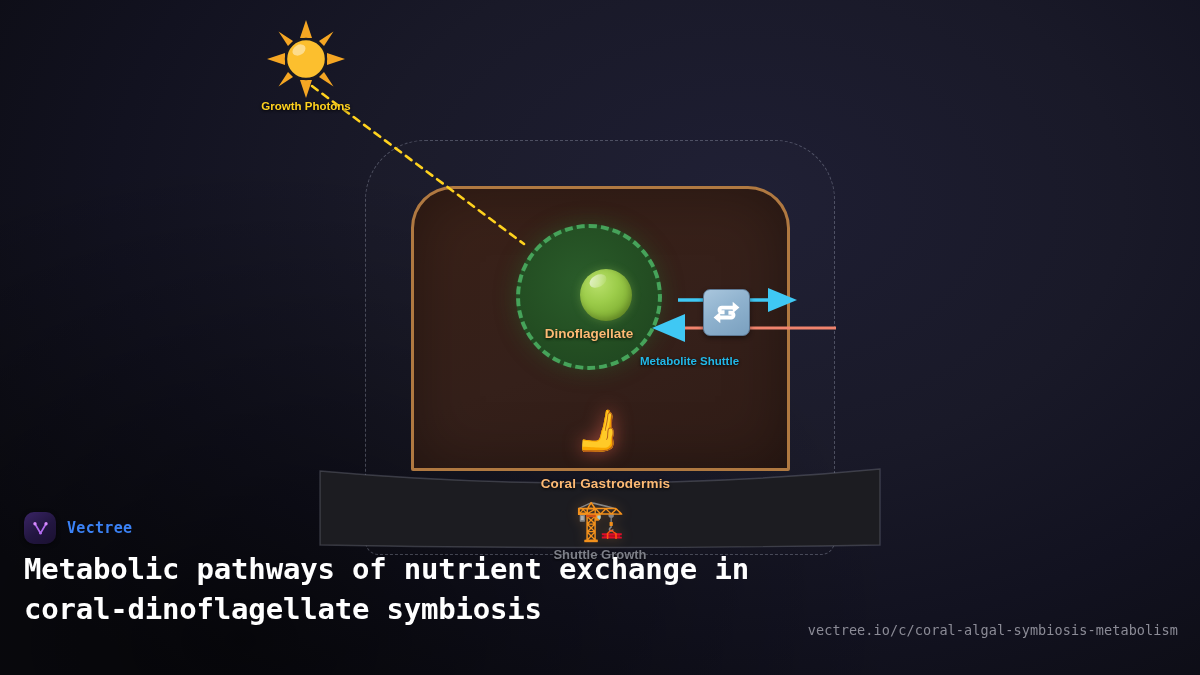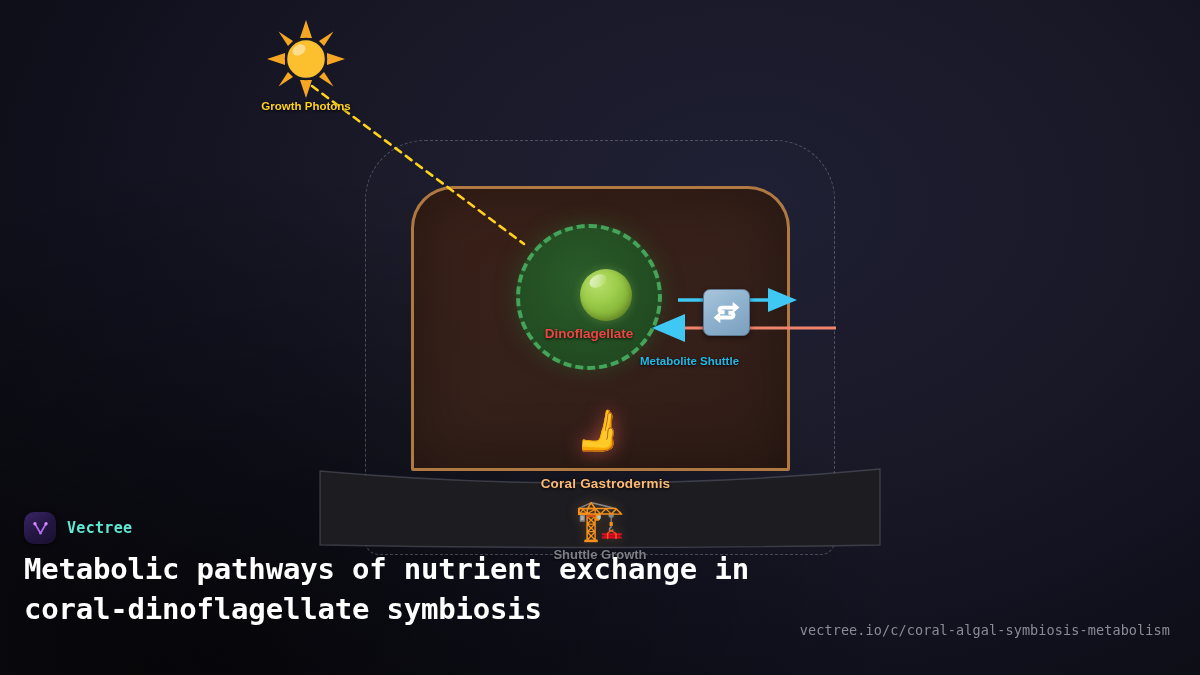--- a/index.html
+++ b/index.html
@@ -85,21 +85,21 @@
     box-shadow:0 0 10px rgba(160,210,90,.30), inset -2px -3px 6px rgba(0,0,0,.22);
   }
   .dino-core::after{
     content:""; position:absolute; left:9px; top:6px; width:18px; height:12px;
     border-radius:50%;
     background:linear-gradient(140deg, rgba(255,255,255,.72), rgba(255,255,255,0));
     transform:rotate(-28deg);
   }
   .dino-label{
     position:absolute; left:516px; top:326px; width:146px; text-align:center;
-    font-size:13.5px; font-weight:700; color:#ef4444;
+    font-size:13.5px; font-weight:700; color:#fdba74;
     text-shadow:0 1px 3px rgba(0,0,0,.85);
   }
 
   
   .coral-emoji{
     position:absolute; left:411px; top:410px; width:379px; text-align:center;
     font-size:42px; line-height:1;
     filter:drop-shadow(0 0 9px rgba(255,110,90,.55));
   }
 
@@ -137,30 +137,30 @@
     display:flex; align-items:center; gap:11px;
   }
   .brand-mark{
     width:32px; height:32px; border-radius:10px;
     background:linear-gradient(145deg,#3a2465 0%, #221640 55%, #1a1030 100%);
     display:flex; align-items:center; justify-content:center;
     box-shadow:0 1px 4px rgba(0,0,0,.6);
   }
   .brand-name{
     font-family:"DejaVu Sans Mono","Liberation Mono",monospace;
-    font-size:15px; font-weight:700; color:#5eead4; letter-spacing:.3px;
+    font-size:15px; font-weight:700; color:#3b82f6; letter-spacing:.3px;
   }
   #title{
     position:absolute; left:24px; top:549px; width:740px;
     font-family:"DejaVu Sans Mono","Liberation Mono",monospace;
     font-size:29px; font-weight:700; line-height:40px;
     color:#ffffff; letter-spacing:-.2px;
   }
   #url{
-    position:absolute; right:30px; top:622px;
+    position:absolute; right:22px; top:622px;
     font-family:"DejaVu Sans Mono","Liberation Mono",monospace;
     font-size:13.5px; color:#8b8b96; letter-spacing:.1px;
   }
 </style>
 </head>
 <body>
 
 <div id="bg"></div>
 <div id="bg-vignette"></div>
 

